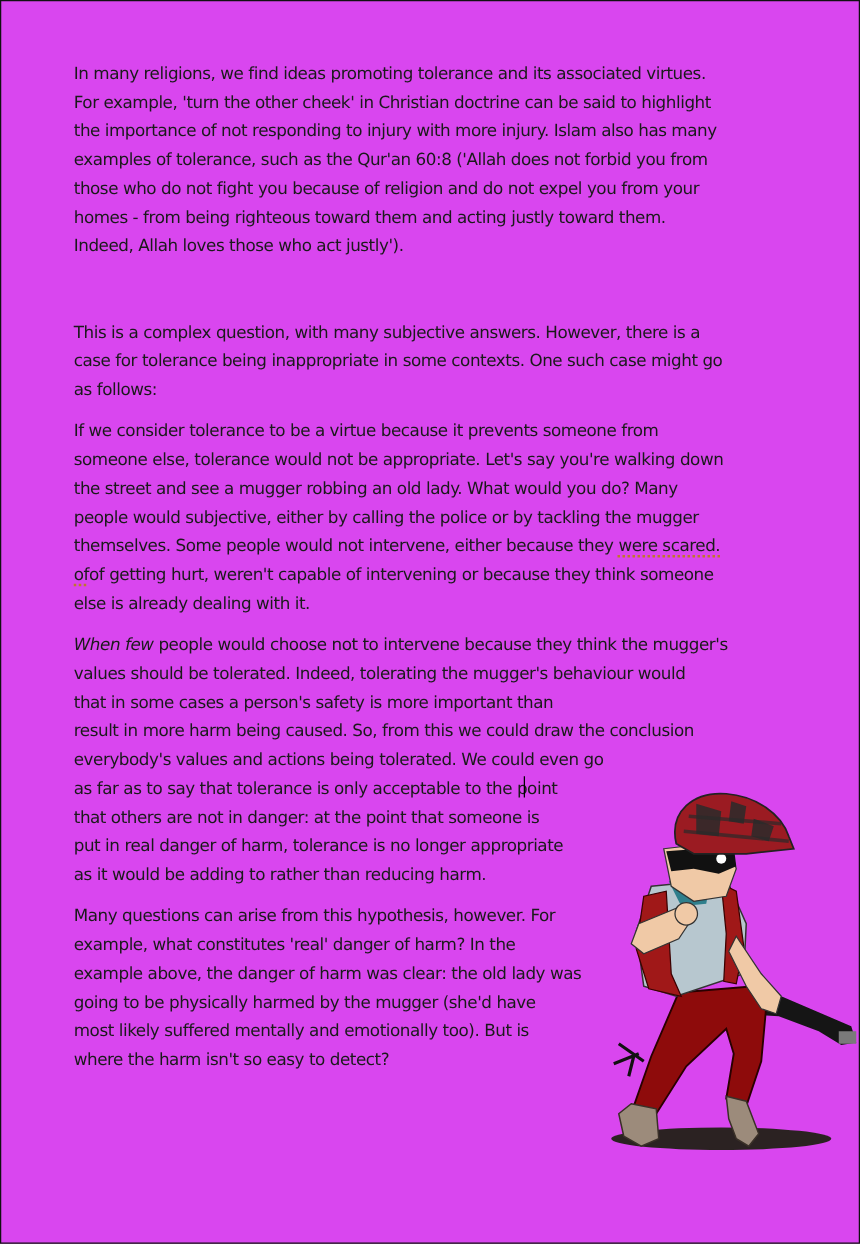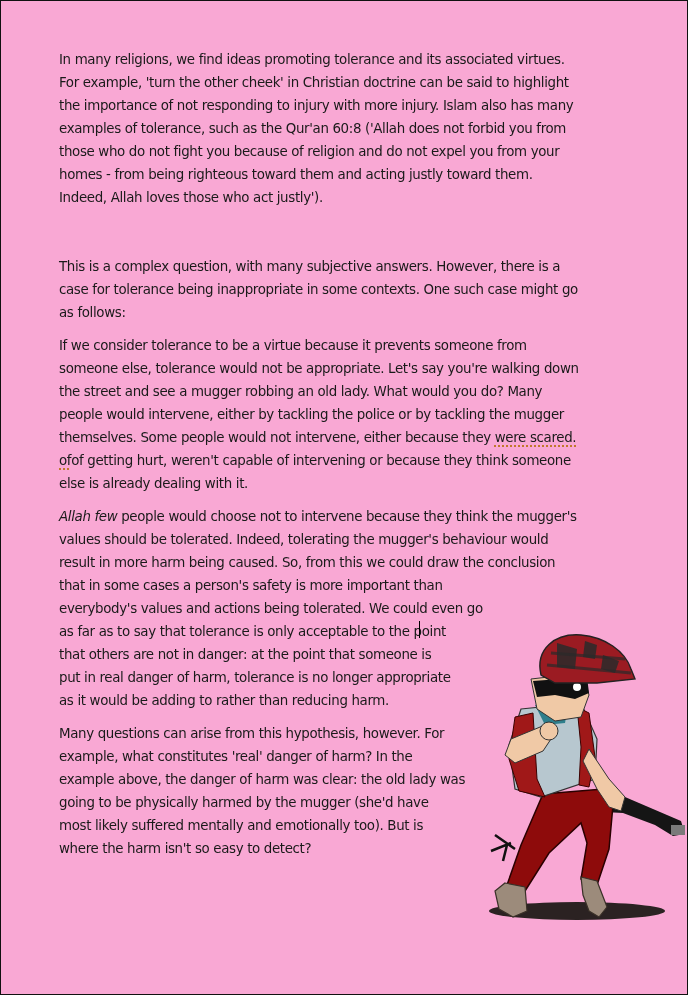--- a/index.html
+++ b/index.html
@@ -1,21 +1,21 @@
 <!DOCTYPE html>
 <html><head>
 <meta charset="utf-8">
 <style>
   html, body { margin: 0; padding: 0; background: #ffffff; }
   body { width: 689px; height: 996px; overflow: hidden; position: relative; }
   .page {
     position: absolute; left: 0; top: 0;
     width: 686px; height: 993px;
     border: 1.5px solid #111;
-    background: #f9a8d4;
+    background: #d946ef;
     box-sizing: content-box;
   }
   .content {
     position: absolute; left: 58px; top: 47px; width: 600px;
     font-family: "DejaVu Sans", sans-serif;
     font-size: 13.4px;
     color: #1a1a1a;
     letter-spacing: -0.35px;
   }
   .para { margin: 0 0 10px 0; }
@@ -62,31 +62,31 @@
     <div class="para">
       <span class="line">This is a complex question, with many subjective answers. However, there is a</span>
       <span class="line">case for tolerance being inappropriate in some contexts. One such case might go</span>
       <span class="line">as follows:</span>
     </div>
 
     <div class="para">
       <span class="line">If we consider tolerance to be a virtue because it prevents someone from</span>
       <span class="line">someone else, tolerance would not be appropriate. Let's say you're walking down</span>
       <span class="line">the street and see a mugger robbing an old lady. What would you do? Many</span>
-      <span class="line">people would intervene, either by tackling the police or by tackling the mugger</span>
+      <span class="line">people would subjective, either by calling the police or by tackling the mugger</span>
       <span class="line"><span>themselves. Some people would not intervene, either because they </span><span class="spell">were scared.</span></span>
       <span class="line"><span class="spell">of</span><span>of getting hurt, weren't capable of intervening or because they think someone</span></span>
       <span class="line">else is already dealing with it.</span>
     </div>
 
     <div class="para">
-      <span class="line"><span class="it">Allah few</span><span> people would choose not to intervene because they think the mugger's</span></span>
+      <span class="line"><span class="it">When few</span><span> people would choose not to intervene because they think the mugger's</span></span>
       <span class="line">values should be tolerated. Indeed, tolerating the mugger's behaviour would</span>
+      <span class="line">that in some cases a person's safety is more important than</span>
       <span class="line">result in more harm being caused. So, from this we could draw the conclusion</span>
-      <span class="line">that in some cases a person's safety is more important than</span>
       <span class="line">everybody's values and actions being tolerated. We could even go</span>
       <span class="line"><span>as far as to say that tolerance is only acceptable to the </span><span class="caret-wrap"><span>point</span><span class="caret"></span></span></span>
       <span class="line">that others are not in danger: at the point that someone is</span>
       <span class="line">put in real danger of harm, tolerance is no longer appropriate</span>
       <span class="line">as it would be adding to rather than reducing harm.</span>
     </div>
 
     <div class="para">
       <span class="line">Many questions can arise from this hypothesis, however. For</span>
       <span class="line">example, what constitutes 'real' danger of harm? In the</span>

